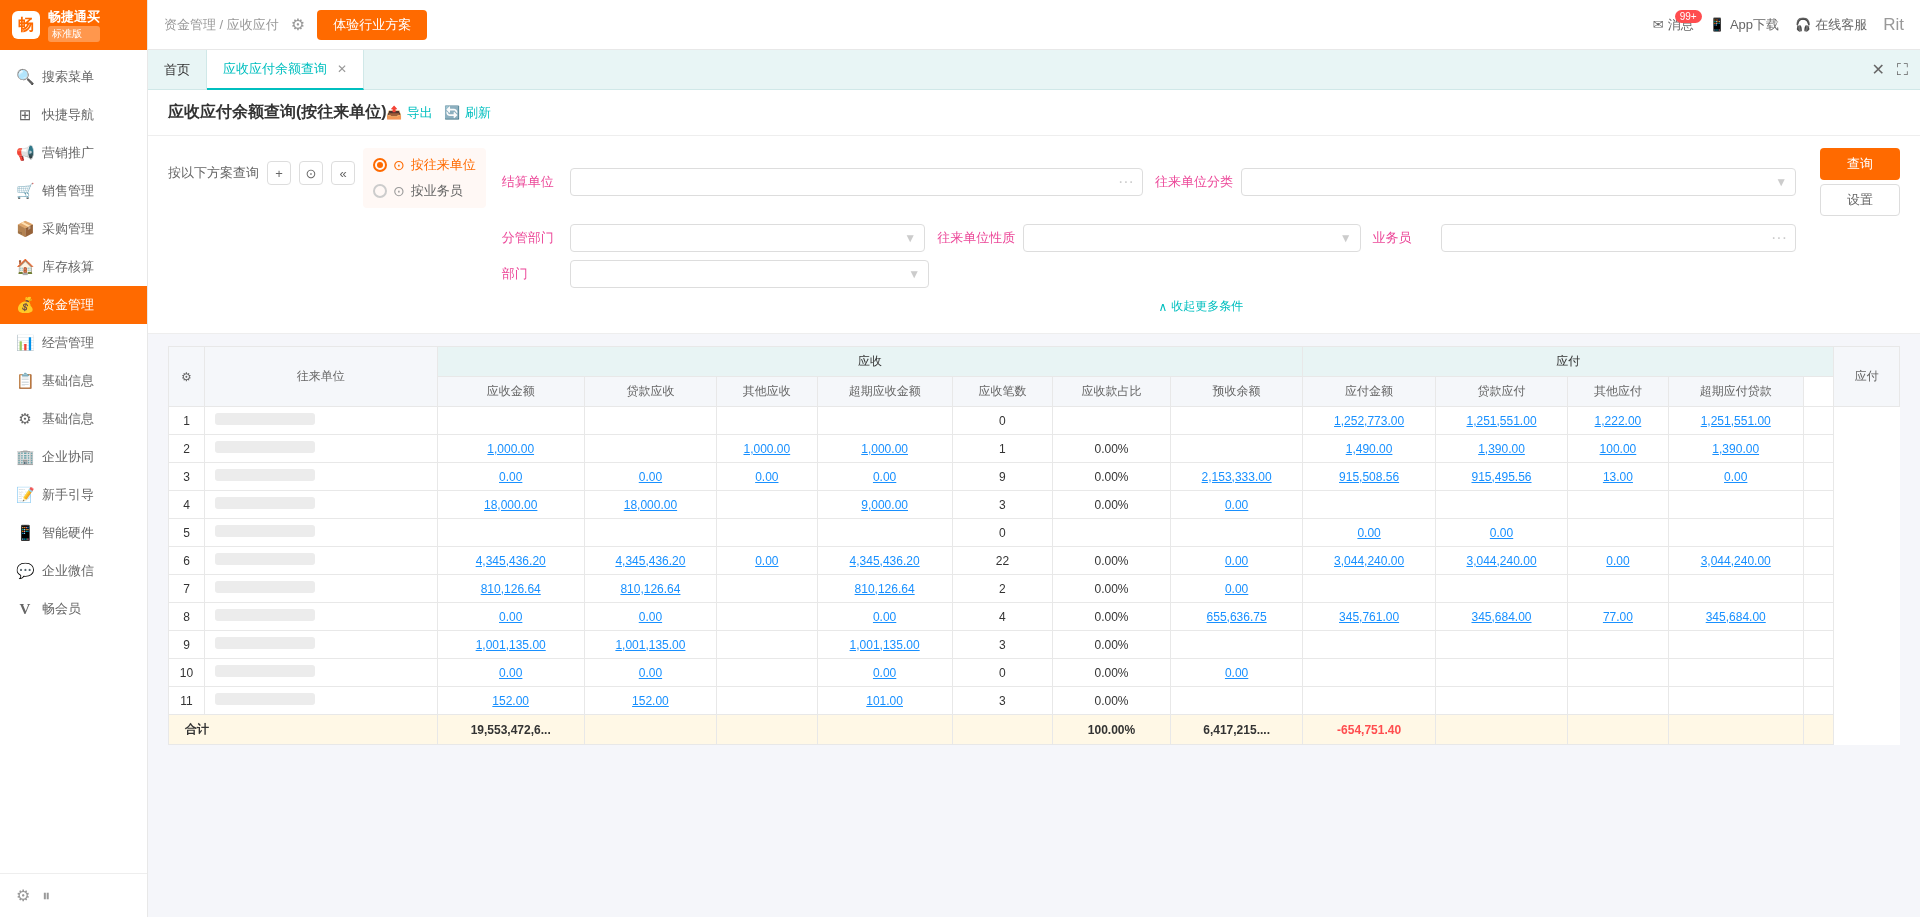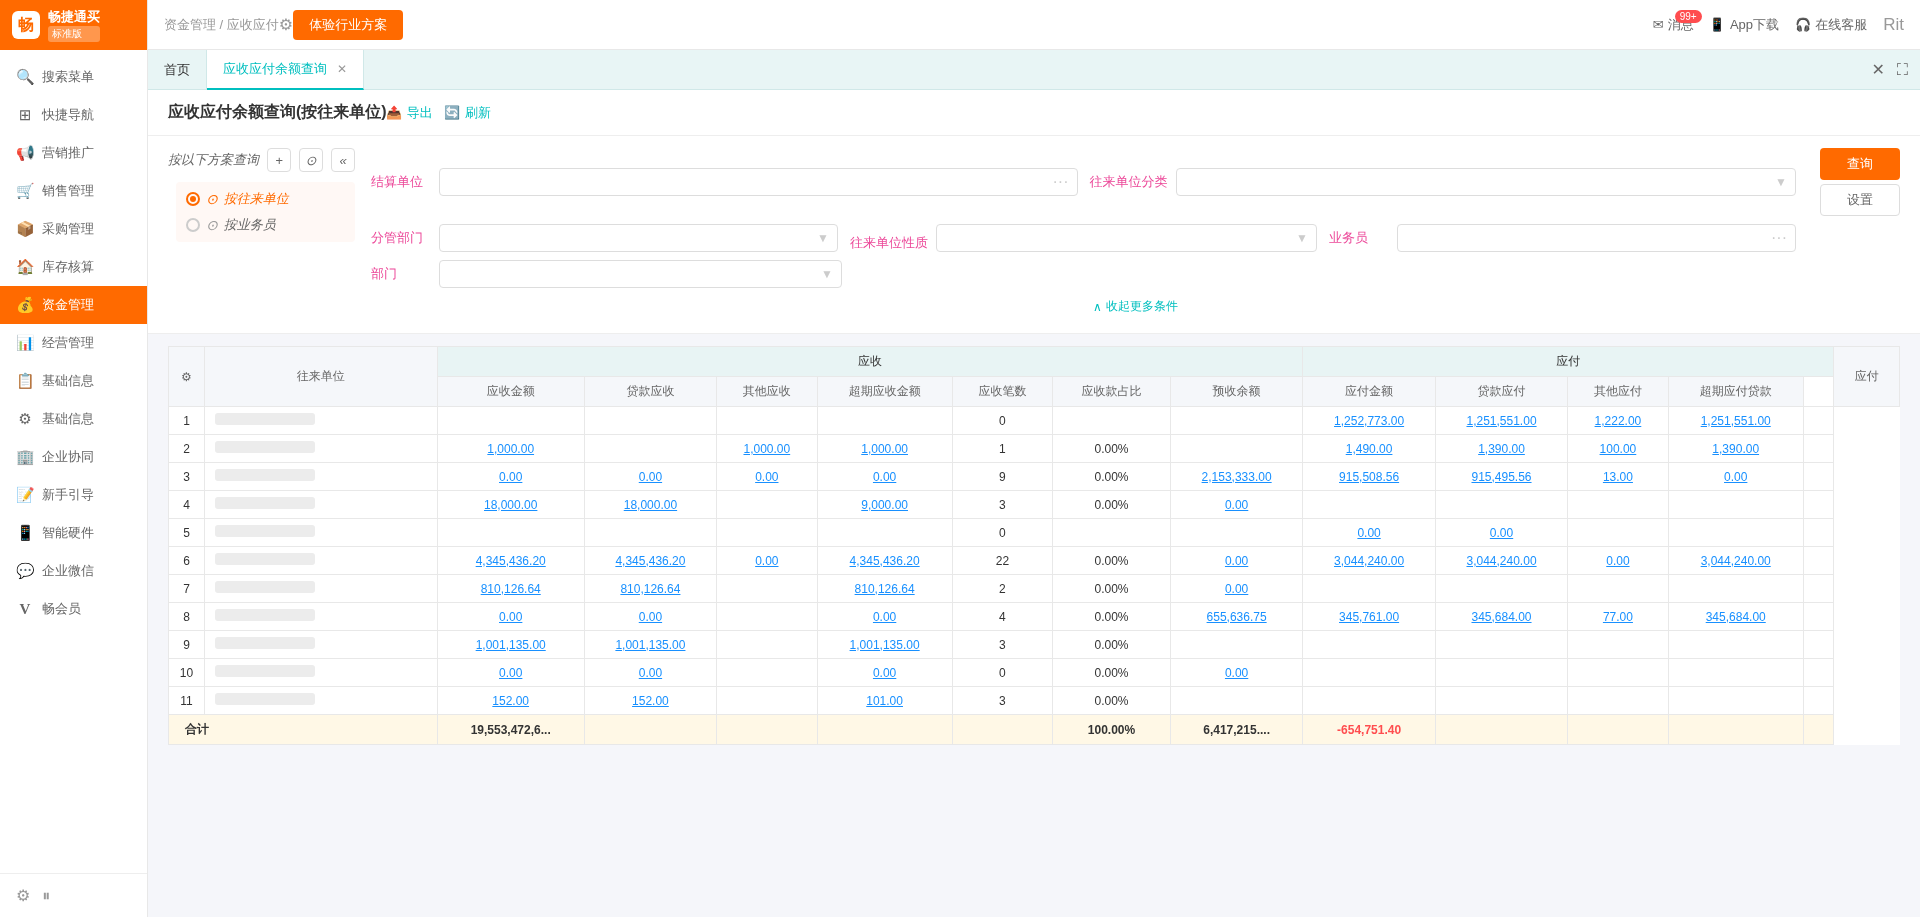--- a/index.html
+++ b/index.html
@@ -28,21 +28,21 @@
     .sidebar-item-icon { font-size: 15px; width: 18px; text-align: center; }
     .sidebar-item-label { font-size: 13px; }
     .sidebar-bottom {
       padding: 12px 16px; border-top: 1px solid #eee; display: flex; align-items: center; gap: 12px;
     }
     .sidebar-bottom-icon { color: #999; font-size: 16px; cursor: pointer; }
 
     
     .header {
       position: fixed; left: 148px; top: 0; right: 0; height: 50px;
-      background: #fff; border-bottom: 1px solid #e8e8e8; display: flex; align-items: center; padding: 0 16px; z-index: 100;
+      background: #fff; border-bottom: 1px solid #e8e8e8; display: flex; align-items: center; padding: 0 16px; gap: 12px; z-index: 100;
     }
     .header-breadcrumb { color: #999; font-size: 13px; display: flex; align-items: center; gap: 6px; }
     .header-gear { color: #999; font-size: 16px; cursor: pointer; }
     .header-btn-orange {
       background: #ff6a00; color: #fff; border: none; padding: 6px 16px; border-radius: 4px; cursor: pointer; font-size: 13px;
     }
     .header-right { margin-left: auto; display: flex; align-items: center; gap: 16px; }
     .header-notification { display: flex; align-items: center; gap: 4px; color: #666; font-size: 13px; cursor: pointer; position: relative; }
     .badge { background: #ff4d4f; color: #fff; font-size: 10px; padding: 1px 5px; border-radius: 10px; position: absolute; top: -6px; right: -8px; }
     .header-user { color: #999; font-size: 17px; }
@@ -270,21 +270,21 @@
       <button class="btn-refresh">
         <span>🔄</span>
         <span>刷新</span>
       </button>
     </div>
   </div>
 
   <div class="filter-area">
     <div style="display:flex; gap: 16px; align-items: flex-start;">
 
-      <div style="display:flex; flex-direction:column; min-width: 160px; font-style: italic;">
+      <div style="display:flex; flex-direction:row; min-width: 160px;">
         <div class="filter-top">
           <span class="filter-label">按以下方案查询</span>
           <div class="filter-icon-btn">+</div>
           <div class="filter-icon-btn">⊙</div>
           <div class="filter-icon-btn">«</div>
         </div>
         <div class="filter-options">
           <div class="filter-option">
             <div class="filter-option-radio active"></div>
             <span style="color:#ff6a00; font-size:14px;">⊙</span>
@@ -322,21 +322,21 @@
         </div>
 
         <div style="display:flex; gap:12px; align-items:center; margin-bottom: 8px;">
           <div class="filter-field" style="flex:1;">
             <span class="filter-field-label">分管部门</span>
             <div class="filter-input">
               <span></span>
               <span class="filter-input-arrow">▼</span>
             </div>
           </div>
-          <div class="filter-field" style="flex:1;align-items:flex-end;">
+          <div class="filter-field" style="flex:1;">
             <span class="filter-field-label">往来单位性质</span>
             <div class="filter-input">
               <span></span>
               <span class="filter-input-arrow">▼</span>
             </div>
           </div>
           <div class="filter-field" style="flex:1;">
             <span class="filter-field-label">业务员</span>
             <div class="filter-input">
               <span></span>

